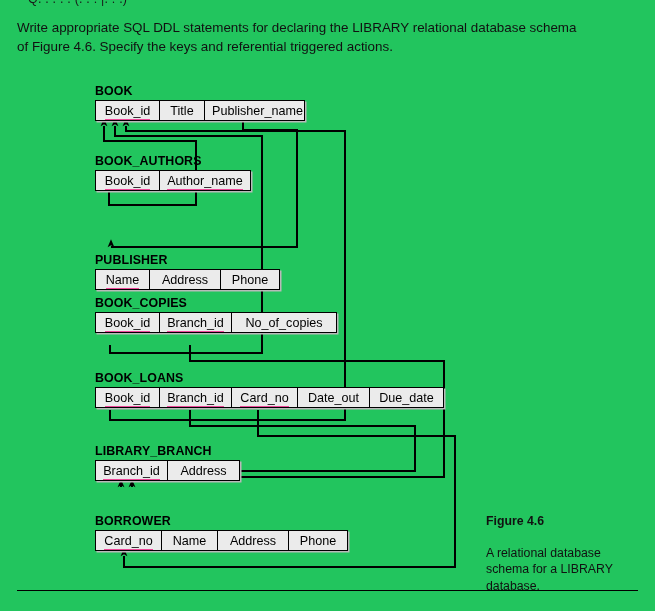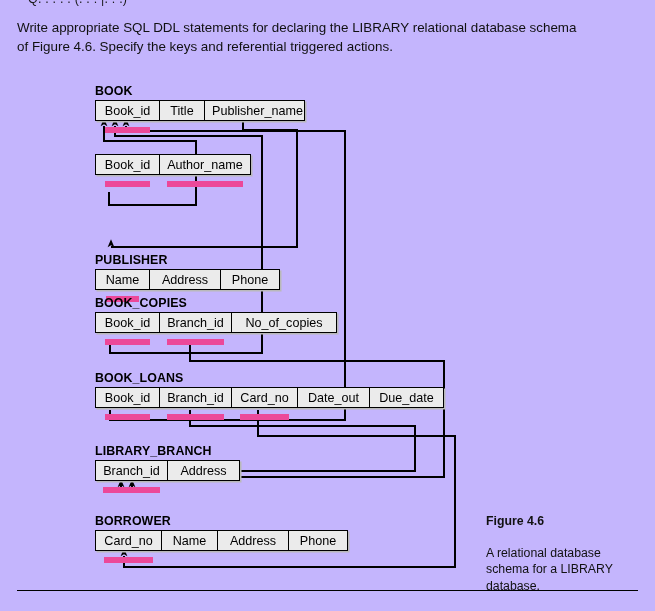--- a/index.html
+++ b/index.html
@@ -9,21 +9,21 @@
   }
   body {
     font-family: "Liberation Sans", sans-serif;
     color: #000000;
   }
   #page {
     position: relative;
     width: 655px;
     height: 611px;
     overflow: hidden;
-    background: #c4b5fd;
+    background: #22c55e;
   }
   
   .running-head {
     position: absolute;
     left: 28px;
     top: -8px;
     font-size: 12.5px;
     color: #1a1a1a;
     white-space: nowrap;
     letter-spacing: .2px;
@@ -78,22 +78,22 @@
     line-height: 19px;
     height: 19px;
     padding: 1px 7px 2px 7px;
     text-align: center;
     white-space: nowrap;
     color: #000000;
     box-sizing: border-box;
   }
   .attr:last-child { border-right: none; }
   .attr .k {
-    border-bottom: 6px solid #ec4899;
-    padding-bottom: 8px;
+    border-bottom: 1px solid #ec4899;
+    padding-bottom: 0px;
     display: inline-block;
     line-height: 15px;
   }
   
   .figure-caption {
     position: absolute;
     left: 486px;
     top: 513px;
     width: 150px;
     font-size: 12.3px;
@@ -160,20 +160,21 @@
         <div class="attr" style="width:45px">
           <span>Title</span>
         </div>
         <div class="attr" style="width:99px">
           <span>Publisher_name</span>
         </div>
       </div>
     </div>
 
     <div class="relation" style="left:95px; top:154px;">
+      <div class="relation-name">BOOK_AUTHORS</div>
       <div class="attr-row">
         <div class="attr" style="width:64px">
           <span class="k">Book_id</span>
         </div>
         <div class="attr" style="width:90px">
           <span class="k">Author_name</span>
         </div>
       </div>
     </div>
 

